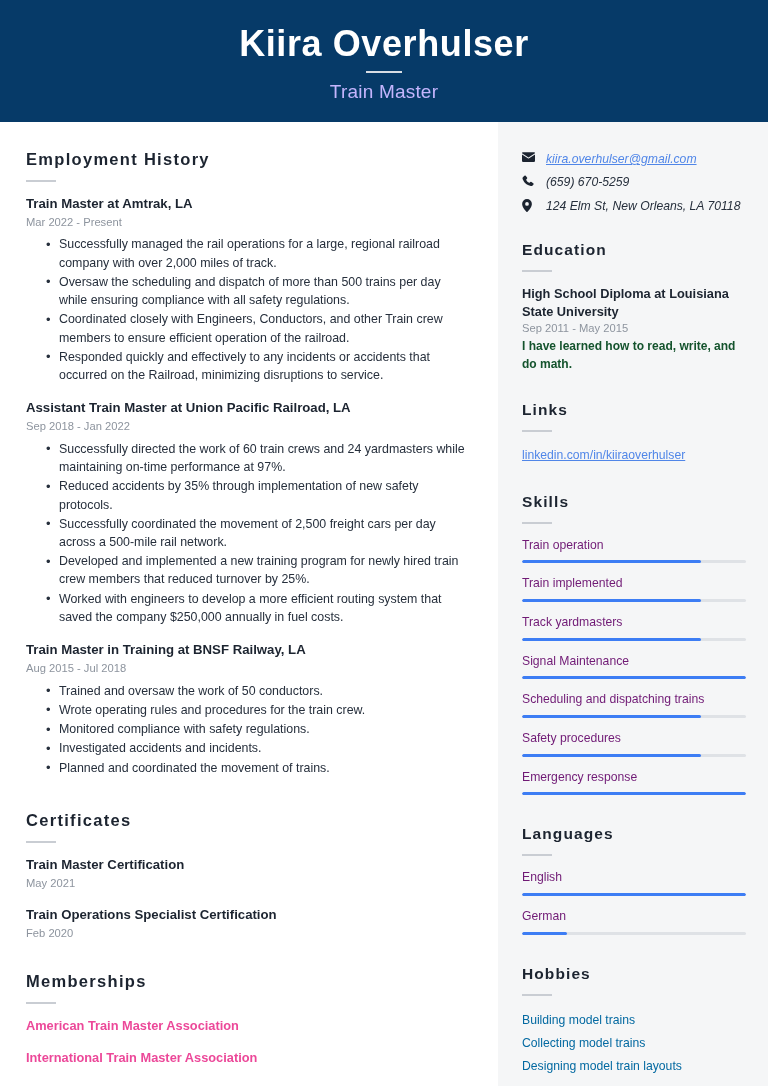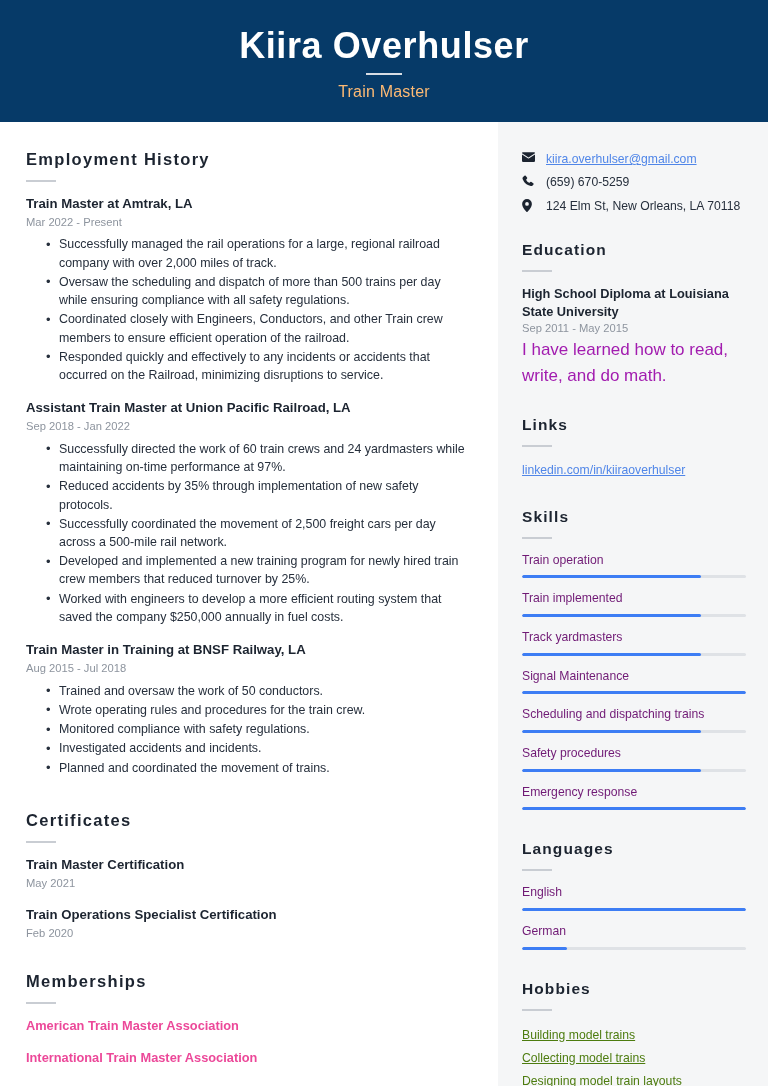--- a/index.html
+++ b/index.html
@@ -35,22 +35,22 @@
     letter-spacing: 0.6px;
     line-height: 1.05;
   }
   .header-rule {
     width: 36px;
     height: 2px;
     background: #d7dde4;
     margin: 9px 0 8px 0;
   }
   .header-role {
-    color: #fdba74;
-    font-size: 16px;
+    color: #c4b5fd;
+    font-size: 19px;
     font-weight: 400;
     letter-spacing: 0.2px;
   }
 
   
   .body {
     display: flex;
     align-items: stretch;
     height: 964px;
   }
@@ -115,21 +115,21 @@
   ul.bullets li::before {
     content: "•";
     position: absolute;
     left: 0;
     top: -0.5px;
     color: #262f3c;
     font-size: 13px;
   }
 
   
-  .contact { margin-bottom: 26px; }
+  .contact { margin-bottom: 26px; font-style: italic; }
   .contact-row {
     display: flex;
     align-items: flex-start;
     margin-bottom: 5px;
   }
   .c-icon {
     width: 16px;
     flex: 0 0 16px;
     display: flex;
     align-items: center;
@@ -158,24 +158,25 @@
     font-weight: 700;
     color: #1c2430;
     line-height: 1.38;
   }
   .side-item-date {
     font-size: 11.2px;
     color: #8d949e;
     margin-top: 2px;
   }
   .side-item-desc {
-    font-size: 17px;
-    color: #a21caf;
+    font-size: 12px;
+    color: #14532d;
     line-height: 1.5;
     margin-top: 3px;
+    font-weight: bold;
   }
 
   
   .rated { margin-bottom: 12px; }
   .rated-label {
     font-size: 12.2px;
     color: #701a75;
     line-height: 1.45;
     margin-bottom: 6px;
   }
@@ -188,23 +189,22 @@
   }
   .bar-fill {
     height: 3px;
     background: #3d7df4;
     border-radius: 2px;
   }
 
   
   .plain-line {
     font-size: 12.2px;
-    color: #4d7c0f;
+    color: #0369a1;
     line-height: 1.9;
-    text-decoration: underline;
   }
   .member-name {
     font-size: 12.8px;
     font-weight: 700;
     color: #ec4899;
     line-height: 1.4;
     margin-bottom: 14px;
   }
 </style>
 </head>

